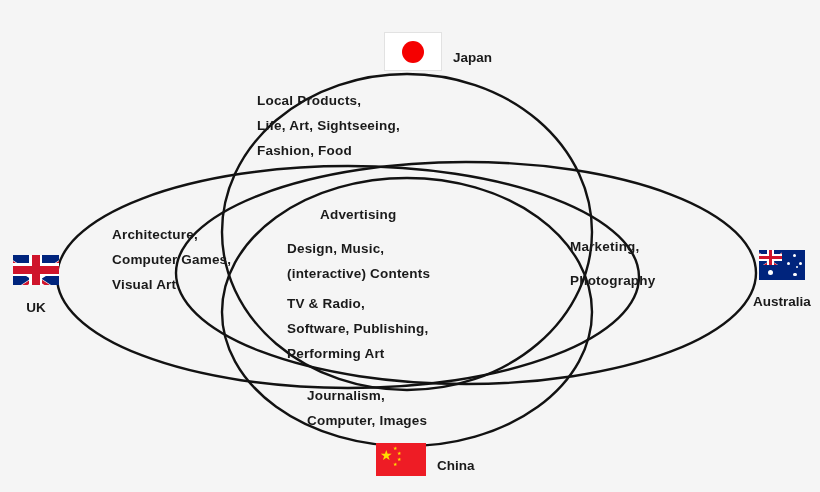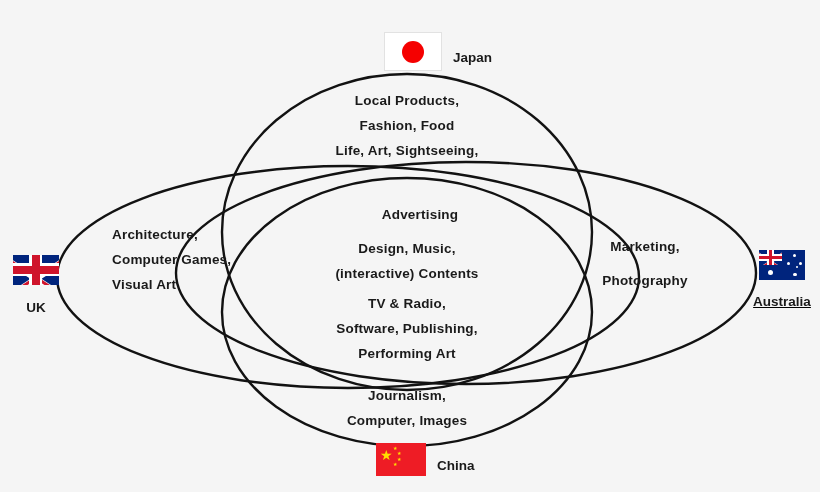--- a/index.html
+++ b/index.html
@@ -28,21 +28,20 @@
     width: 820px;
     height: 492px;
   }
   .venn-ellipse {
     fill: none;
     stroke: #121212;
     stroke-width: 2.4;
   }
   .region-text {
     position: absolute;
-    text-align: center;
     color: #1a1a1a;
     font-weight: bold;
     font-size: 13.5px;
     line-height: 25px;
     letter-spacing: 0.2px;
     white-space: nowrap;
     pointer-events: none;
   }
   .region-text .ln {
     display: block;
@@ -149,22 +148,22 @@
 
   <svg id="venn-svg" viewBox="0 0 820 492">
     <ellipse class="venn-ellipse" cx="348" cy="277" rx="291" ry="111"></ellipse>
     <ellipse class="venn-ellipse" cx="466" cy="273" rx="290" ry="111"></ellipse>
     <ellipse class="venn-ellipse" cx="407" cy="232" rx="185" ry="158"></ellipse>
     <ellipse class="venn-ellipse" cx="407" cy="312" rx="185" ry="134"></ellipse>
   </svg>
 
   <div class="region-text" style="left:257px; top:88px; width:300px;">
     <span class="ln">Local Products,</span>
+    <span class="ln">Life, Art, Sightseeing,</span>
     <span class="ln">Fashion, Food</span>
-    <span class="ln">Life, Art, Sightseeing,</span>
   </div>
 
   <div class="region-text" style="left:112px; top:222px; width:200px; text-align:left;">
     <span class="ln">Architecture,</span>
     <span class="ln">Computer Games,</span>
     <span class="ln">Visual Art</span>
   </div>
 
   <div class="region-text" style="left:570px; top:234px; width:150px;">
     <span class="ln">Marketing,</span>
@@ -205,21 +204,21 @@
       <span class="d uk-dr1"></span>
       <span class="d uk-dr2"></span>
       <span class="d uk-vw"></span>
       <span class="d uk-hw"></span>
       <span class="d uk-vr"></span>
       <span class="d uk-hr"></span>
     </span>
     <span class="country-name">UK</span>
   </div>
 
-  <div class="country-label stacked" style="left:750px; top:250px; width:64px; gap:2px;text-decoration:underline;">
+  <div class="country-label stacked" style="left:750px; top:250px; width:64px; gap:2px;">
     <span class="flag flag-au">
       <span class="canton">
         <span class="au-dw1"></span>
         <span class="au-dw2"></span>
         <span class="au-dr1"></span>
         <span class="au-dr2"></span>
         <span class="au-vw"></span>
         <span class="au-hw"></span>
         <span class="au-vr"></span>
         <span class="au-hr"></span>

